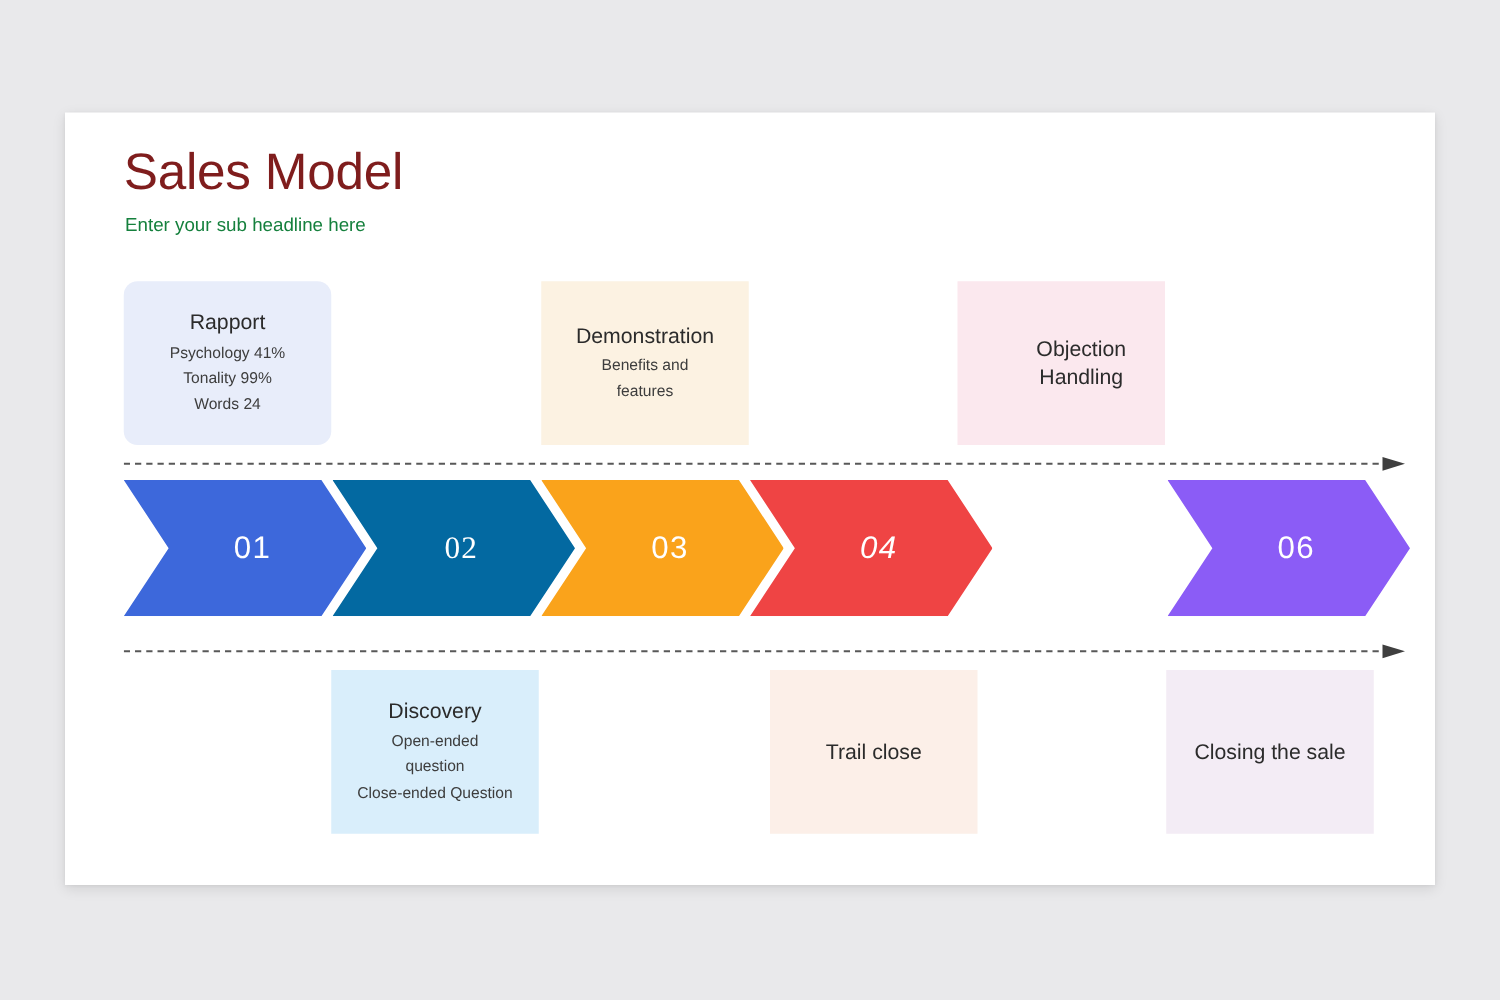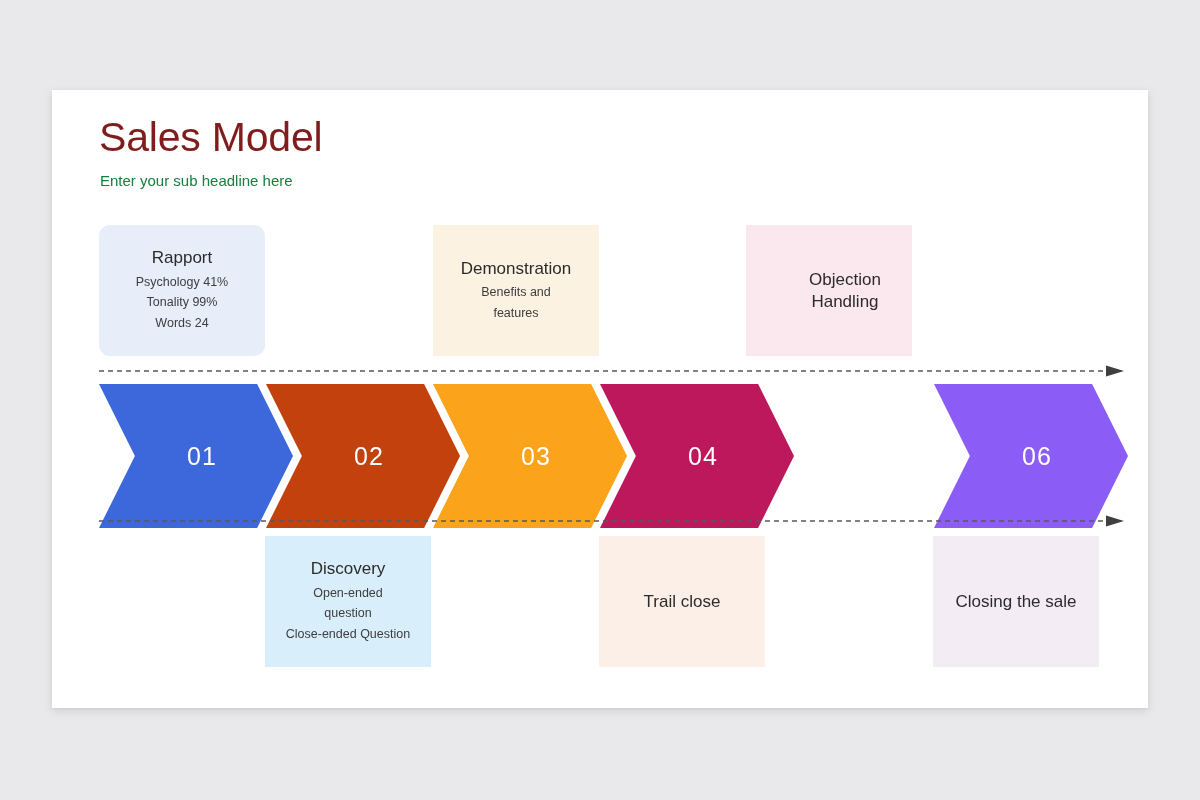--- a/index.html
+++ b/index.html
@@ -69,23 +69,23 @@
     color: #3d3d3d;
     line-height: 1.65;
   }
   .box-title.only {
     margin-bottom: 0;
   }
 
   
   #box-rapport      { left: 47px;  }
   #box-demonstration{ left: 381px; }
-  #box-objection    { left: 694px; padding-left: 32px; }
+  #box-objection    { left: 714px; padding-left: 32px; }
   #box-discovery    { left: 213px; }
-  #box-trailclose   { left: 547px; }
+  #box-trailclose   { left: 564px; }
   #box-closing      { left: 881px; }
 
   
   .flow-arrow {
     position: absolute;
     left: 47px;
     width: 1027px;
     height: 12px;
   }
   #flow-arrow-top    { top: 275px; }
@@ -97,21 +97,21 @@
     position: absolute;
     left: 47px;
     top: 294px;
     width: 1020px;
     height: 124px;
   }
   .chevron {
     position: absolute;
     top: 0;
     width: 194px;
-    height: 144px;
+    height: 109px;
     display: flex;
     align-items: center;
     justify-content: center;
     clip-path: polygon(0 0, 81.5% 0, 100% 50%, 81.5% 100%, 0 100%, 18.5% 50%);
   }
   .chevron-label {
     font-size: 25px;
     color: #ffffff;
     letter-spacing: 1px;
     transform: translateX(6px);
@@ -146,27 +146,27 @@
     <svg width="1027" height="12" viewBox="0 0 1027 12">
       <line x1="0" y1="6" x2="1008" y2="6" stroke="#585858" stroke-width="1.6" stroke-dasharray="5,4"></line>
       <polygon points="1007,0.5 1025,6 1007,11.5" fill="#3f3f3f"></polygon>
     </svg>
   </div>
 
   <div id="chevron-band">
     <div class="chevron" style="left: 0px; background: rgb(61, 104, 219);">
       <span class="chevron-label">01</span>
     </div>
-    <div class="chevron" style="left: 167px; background: #c2410c;">
+    <div class="chevron" style="left: 167px; background: #0369a1; font-family: Liberation Serif, serif;">
       <span class="chevron-label">02</span>
     </div>
     <div class="chevron" style="left: 334px; background: rgb(250, 163, 27);">
       <span class="chevron-label">03</span>
     </div>
-    <div class="chevron" style="left: 501px; background: #be185d;">
+    <div class="chevron" style="left: 501px; background: #ef4444; font-style: italic;">
       <span class="chevron-label">04</span>
     </div>
     <div class="chevron" style="left: 835px; background: #8b5cf6;">
       <span class="chevron-label">06</span>
     </div>
   </div>
 
   <div class="flow-arrow" id="flow-arrow-bottom">
     <svg width="1027" height="12" viewBox="0 0 1027 12">
       <line x1="0" y1="6" x2="1008" y2="6" stroke="#585858" stroke-width="1.6" stroke-dasharray="5,4"></line>

